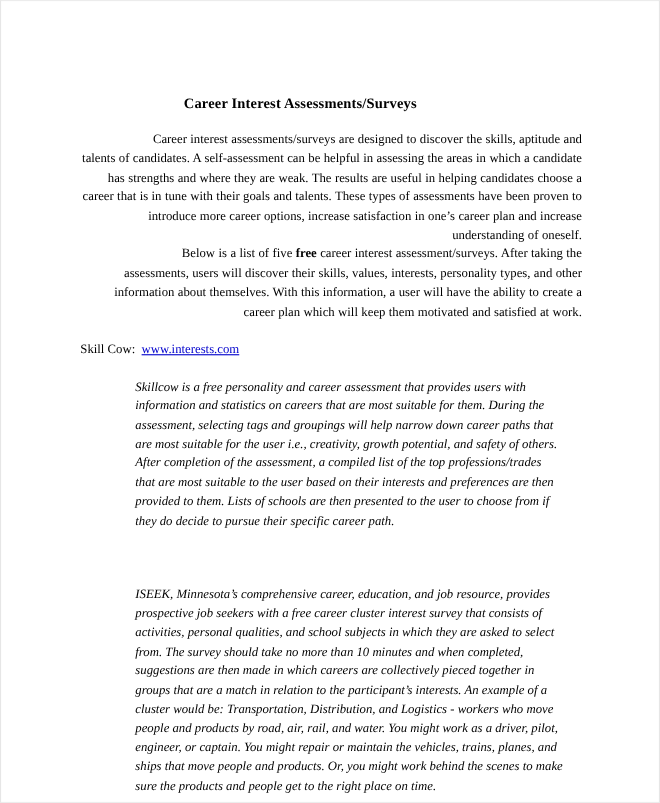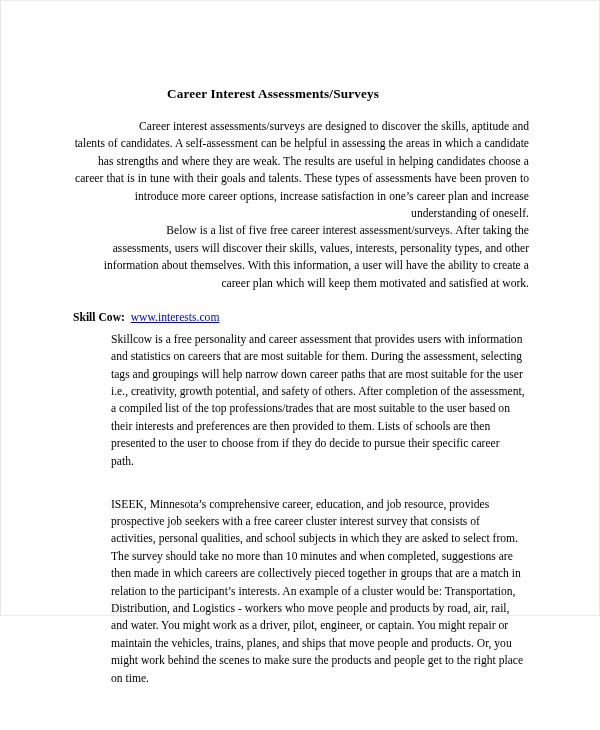--- a/index.html
+++ b/index.html
@@ -13,21 +13,21 @@
     overflow: hidden;
     font-family: "Liberation Serif", "DejaVu Serif", serif;
     color: #000000;
     -webkit-font-smoothing: antialiased;
   }
 
   .page {
     position: relative;
     box-sizing: border-box;
     width: 600px;
-    height: 616px;
+    height: 730px;
     background: #ffffff;
     border-left: 1px solid #e6e6e6;
     border-right: 1px solid #e6e6e6;
     border-top: 1px solid #ececec;
     border-bottom: 1px solid #ececec;
     padding: 17px;
   }
 
   .doc-body {
     position: absolute;
@@ -63,39 +63,40 @@
   }
 
   .section-heading {
     font-size: 11.6px;
     line-height: 17.4px;
     margin: 0;
     font-weight: normal;
   }
 
   .section-heading .label {
-    font-weight: bold;
+    font-weight: normal;
   }
 
   .link {
     color: #0000cc;
     text-decoration: underline;
     font-weight: normal;
   }
 
   .block-indent {
-    margin: 4px;
+    margin: 16px;
     padding-left: 34px;
     font-size: 11.6px;
     line-height: 17.4px;
     text-align: left;
+    font-style: italic;
   }
 
   b, .bold {
-    font-weight: normal;
+    font-weight: bold;
   }
 </style>
 </head>
 <body>
 
 <div class="page">
   <div class="doc-body">
 
     <h1 class="doc-title">Career Interest Assessments/Surveys</h1>
 

